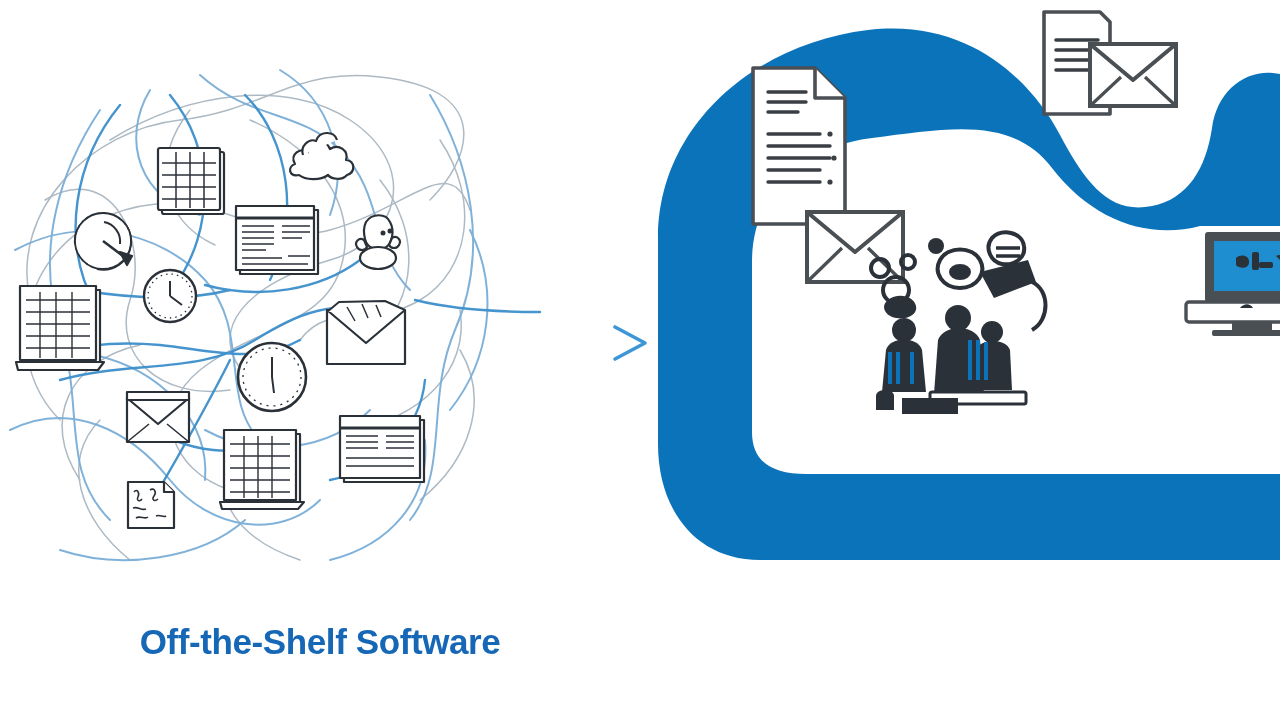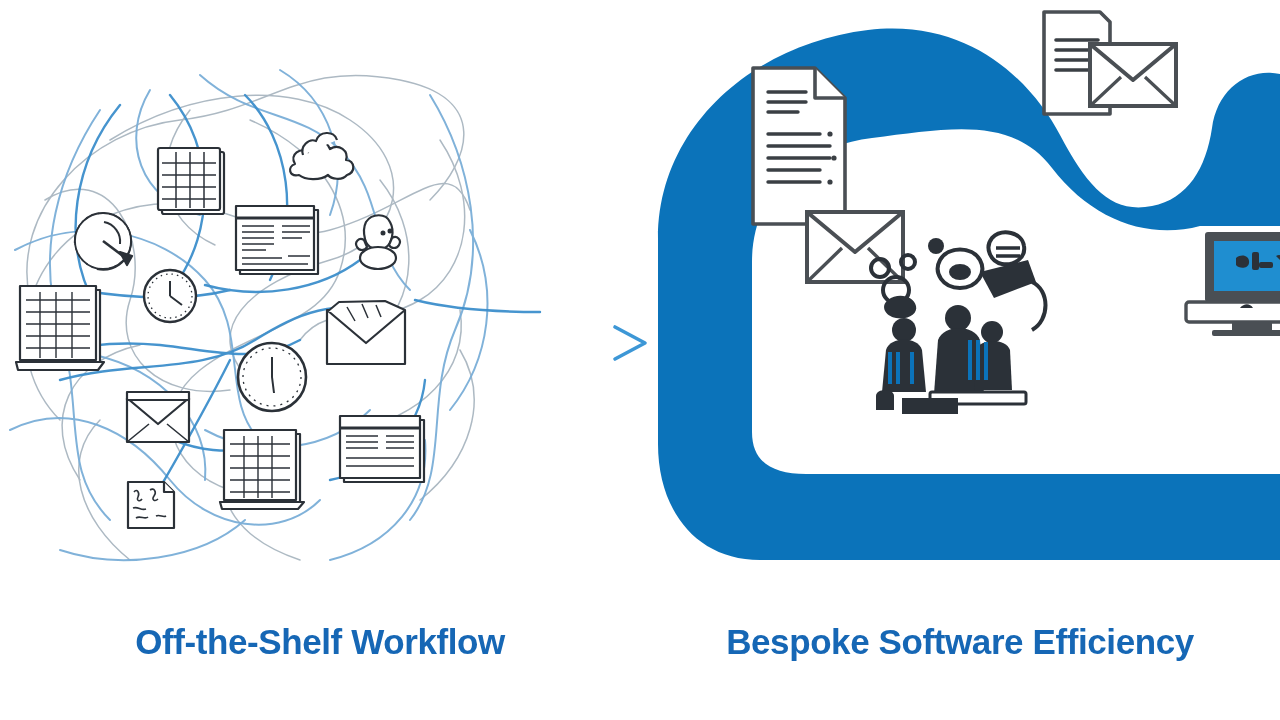--- a/index.html
+++ b/index.html
@@ -224,21 +224,21 @@
           <path d="M340,428 h80" stroke-width="3"></path>
           <g stroke-width="1.6">
             <path d="M346,436 h32 M346,442 h32 M346,448 h32"></path>
             <path d="M386,436 h28 M386,442 h28 M386,448 h28"></path>
             <path d="M346,458 h68 M346,466 h68"></path>
           </g>
         </g>
       </g>
     </svg>
 
-    <div class="caption" id="left-caption" style="color:#1667b5">Off-the-Shelf Workflow</div>
+    <div class="caption" id="left-caption" style="color:#1667b5">Off-the-Shelf Software</div>
   </div>
 
   <svg id="center-arrow" viewBox="0 0 210 80">
     <defs>
       <linearGradient id="arrowgrad" x1="0" y1="0" x2="1" y2="0">
         <stop offset="0%" stop-color="#2f7fbe"></stop>
         <stop offset="100%" stop-color="#3d97d6"></stop>
       </linearGradient>
     </defs>
     <path d="M8,38 H182" stroke="url(#arrowgrad)" stroke-width="3.4" fill="none" stroke-linecap="round"></path>
@@ -352,16 +352,15 @@
         <g stroke="#0b73ba" stroke-width="4">
           <path d="M250,352 v32 M258,352 v32 M272,352 v32"></path>
           <path d="M330,340 v40 M338,340 v40 M346,342 v38"></path>
         </g>
         <rect x="290" y="392" width="96" height="12" rx="2" fill="#ffffff" stroke="#2b3138" stroke-width="3"></rect>
         <path d="M236,396 c0,-8 18,-8 18,0 l0,14 h-18z"></path>
         <path d="M262,398 h56 v16 h-56z"></path>
       </g>
     </svg>
 
-    <div class="caption" id="right-caption" style="color:#1667b5">Bespoke Software Efficiency</div>
   </div>
 
 </div>
 
 </body></html>

